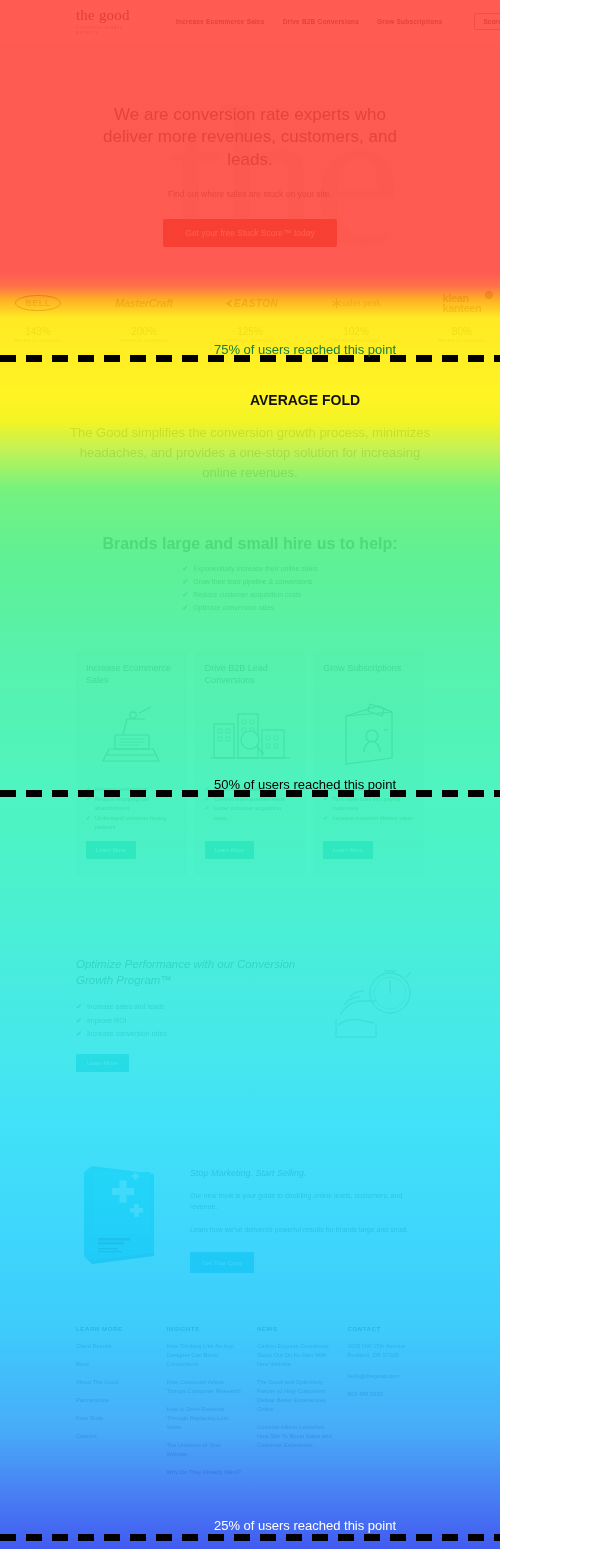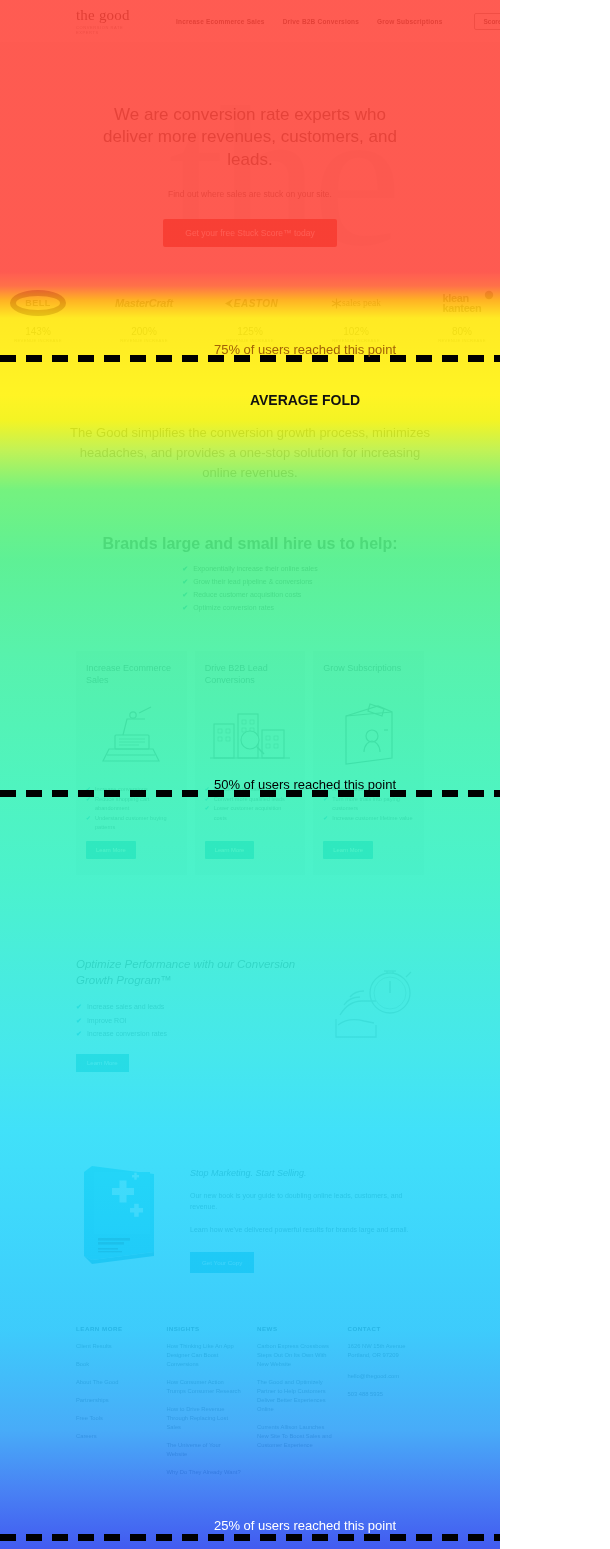--- a/index.html
+++ b/index.html
@@ -106,21 +106,21 @@
     height: 95px; background: #ffffff;
     display: flex; justify-content: center; align-items: flex-start;
     gap: 30px; padding-top: 16px;
   }
   .brand { width: 86px; text-align: center; }
   .brand-mark {
     height: 26px; display: flex; align-items: center; justify-content: center;
     color: #8d8d8d;
   }
   .bell {
-    border: 6px solid #4c1d95; border-radius: 50%;
+    border: 1px solid #4c1d95; border-radius: 50%;
     padding: 2px 9px; font-size: 9px; font-weight: 700;
     letter-spacing: .5px; font-family: "Liberation Sans", sans-serif;
   }
   .mcraft { font-size: 11px; font-weight: 700; font-style: italic; letter-spacing: -.3px; }
   .easton { font-size: 10px; font-weight: 700; font-style: italic; letter-spacing: .5px; }
   .snowpeak { font-family: "Liberation Serif", serif; font-size: 9.5px; }
   .kk { font-size: 11px; font-weight: 700; line-height: .92; text-align: left; letter-spacing: -.4px; }
   .brand-pct { margin-top: 10px; font-size: 10px; color: #9a9a9a; }
   .brand-cap { margin-top: 1px; font-size: 4.2px; color: #b3b3b3; letter-spacing: .3px; }
 
@@ -507,21 +507,21 @@
       <span class="sicon">t</span>
       <span class="sicon">in</span>
       <span class="sicon">▣</span>
       <span class="sicon">▶</span>
     </div>
   </div>
 
   <div id="heat"></div>
 
   <div class="marker" style="top:355px">
-    <div class="mlabel" style="top:-13px;color:#a16207">75% of users reached this point</div>
+    <div class="mlabel" style="top:-13px;color:#15803d">75% of users reached this point</div>
     <div class="dash"></div>
   </div>
 
   <div class="fold-label" style="top:392px">AVERAGE FOLD</div>
 
   <div class="marker" style="top:790px">
     <div class="mlabel" style="top:-13px;color:#000">50% of users reached this point</div>
     <div class="dash"></div>
   </div>
 

